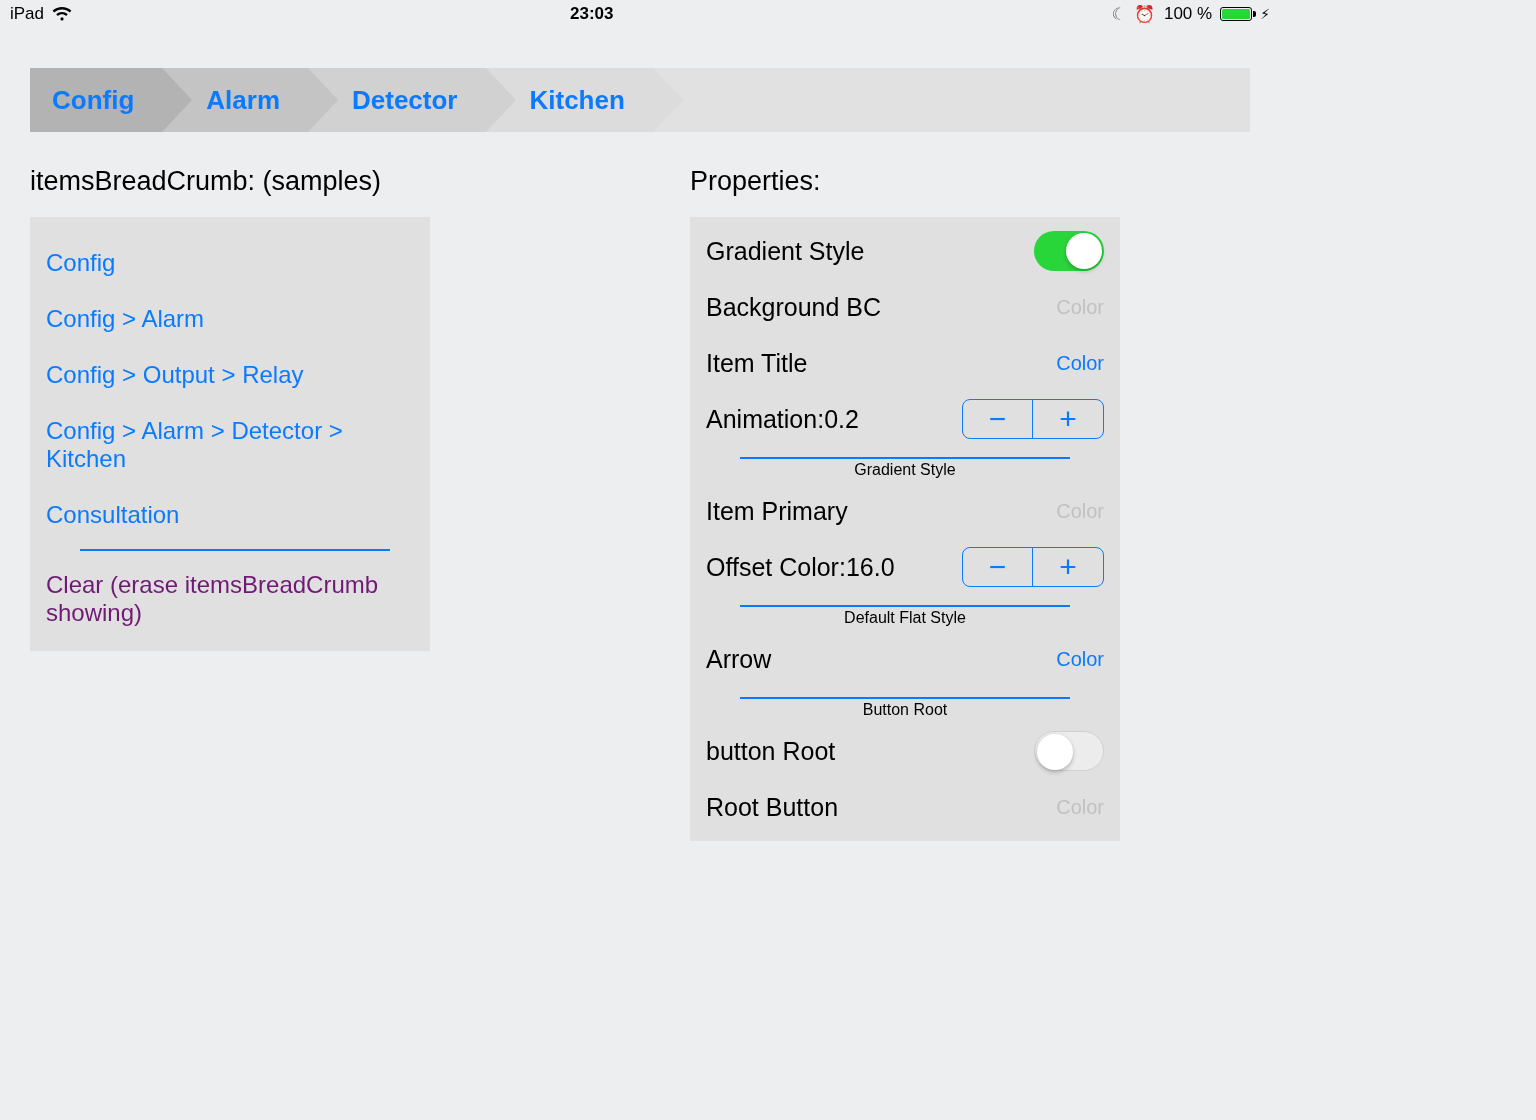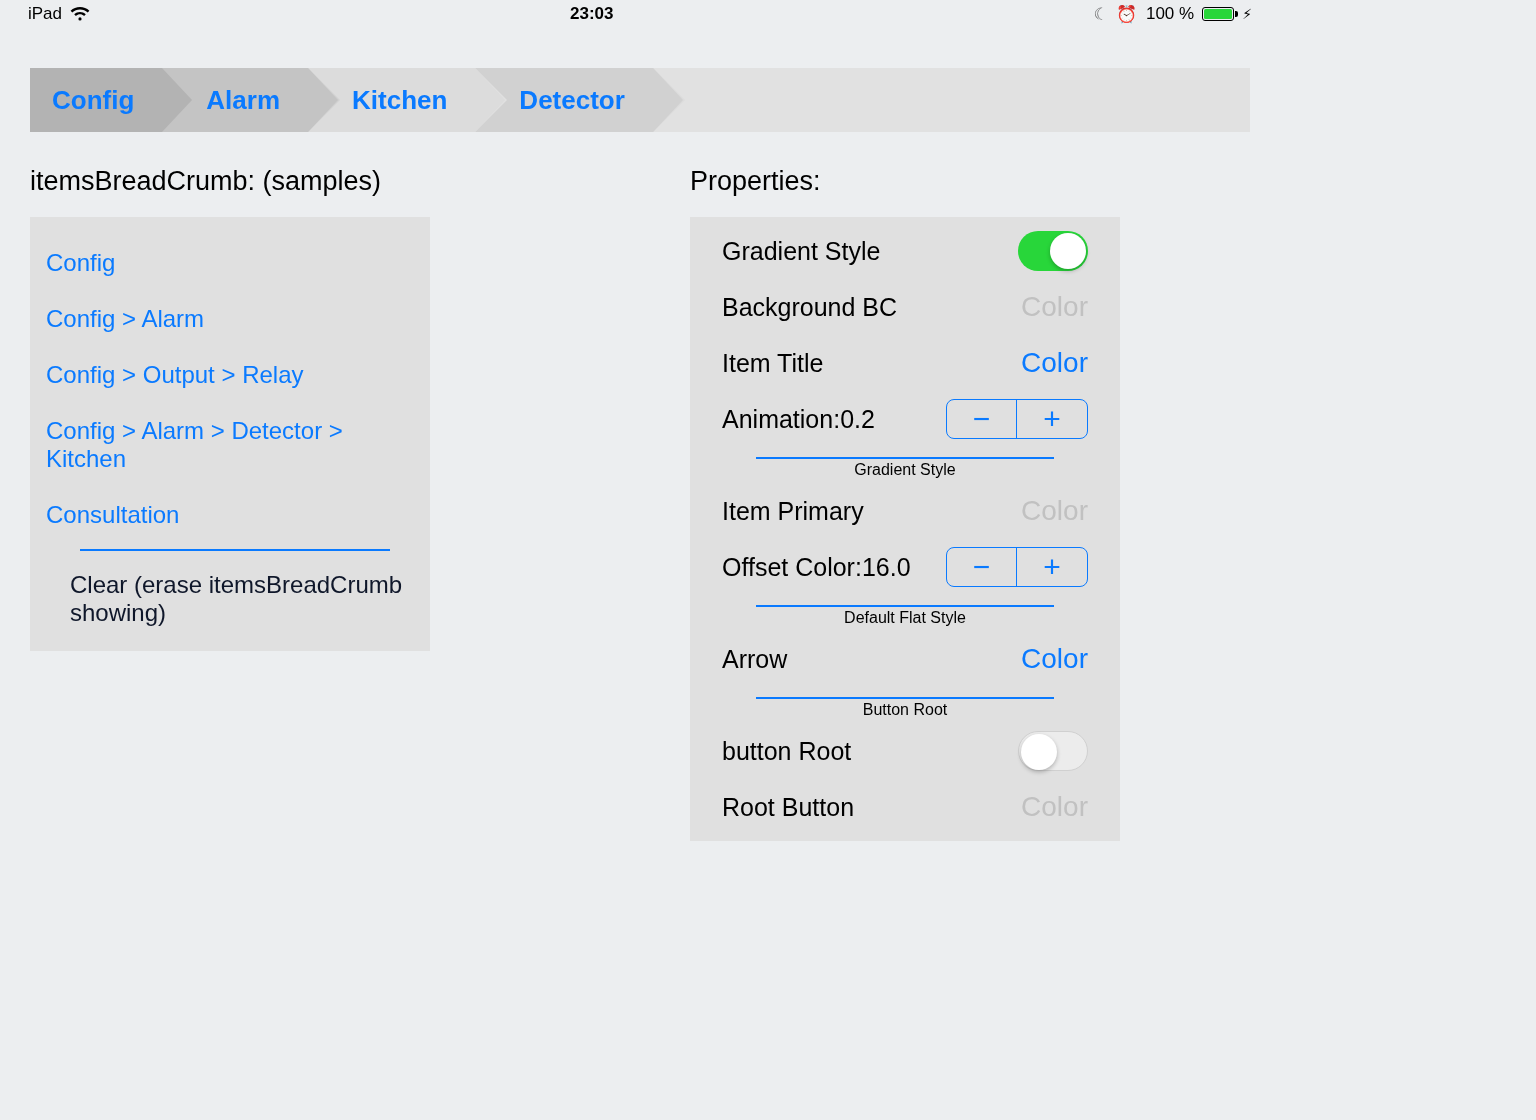--- a/index.html
+++ b/index.html
@@ -11,21 +11,21 @@
     color: #000;
     overflow: hidden;
   }
 
   
   .status-bar {
     height: 28px;
     display: flex;
     align-items: center;
     justify-content: space-between;
-    padding: 0 28px;
+    padding: 0 10px;
     font-size: 17px;
     color: #000;
   }
   .status-left, .status-right { display:flex; align-items:center; gap:8px; }
   .status-time { font-weight:600; }
   .wifi-icon svg { display:block; }
   .battery {
     width:32px; height:14px;
     border:1.5px solid #000;
     border-radius:3px;
@@ -121,36 +121,35 @@
     padding:14px 0;
     cursor:pointer;
   }
   .sample-divider {
     height:2px;
     background:#0a7aff;
     margin:6px 34px 6px 34px;
   }
   .sample-clear {
     font-size:24px;
-    color:#0f172a;
+    color:#701a75;
     padding:14px 0;
     cursor:pointer;
-    margin-left:24px;
-  }
-
-  .prop-list { background:#e0e0e0; padding:6px 32px; }
+  }
+
+  .prop-list { background:#e0e0e0; padding:6px 16px; }
   .prop-row {
     display:flex;
     align-items:center;
     justify-content:space-between;
     min-height:56px;
     font-size:25px;
   }
   .prop-label { color:#000; }
-  .color-btn { font-size:28px; cursor:pointer; }
+  .color-btn { font-size:20px; cursor:pointer; }
   .color-active { color:#0a7aff; }
   .color-inactive { color:#c1c1c1; }
 
   
   .switch {
     width:70px; height:40px;
     border-radius:20px;
     position:relative;
     cursor:pointer;
   }
@@ -225,27 +224,27 @@
   <div class="crumb c0">
     <span>Config</span>
     <span class="arrowhead2"></span>
       <span class="arrowhead"></span>
   </div>
   <div class="crumb c1">
     <span>Alarm</span>
     <span class="arrowhead2"></span>
       <span class="arrowhead"></span>
   </div>
+  <div class="crumb c2">
+    <span>Detector</span>
+    <span class="arrowhead2"></span>
+      <span class="arrowhead"></span>
+  </div>
   <div class="crumb c3">
     <span>Kitchen</span>
-    <span class="arrowhead2"></span>
-      <span class="arrowhead"></span>
-  </div>
-  <div class="crumb c2">
-    <span>Detector</span>
     <span class="arrowhead2"></span>
       <span class="arrowhead"></span>
   </div>
 </div>
 
 <div class="main">
 
   <div class="col-left">
     <div class="section-title">itemsBreadCrumb: (samples)</div>
     <div class="sample-list">

